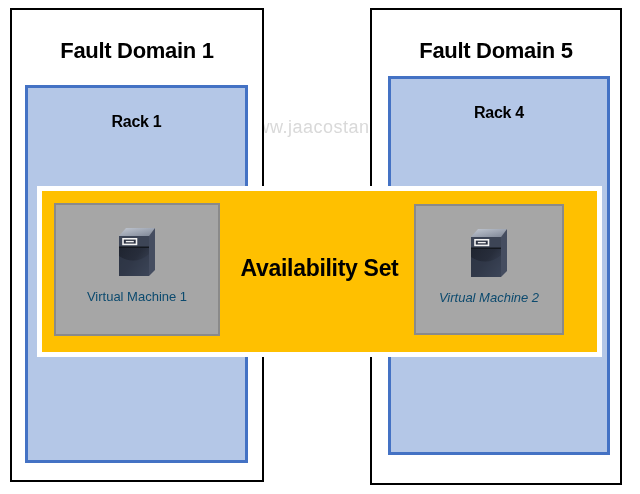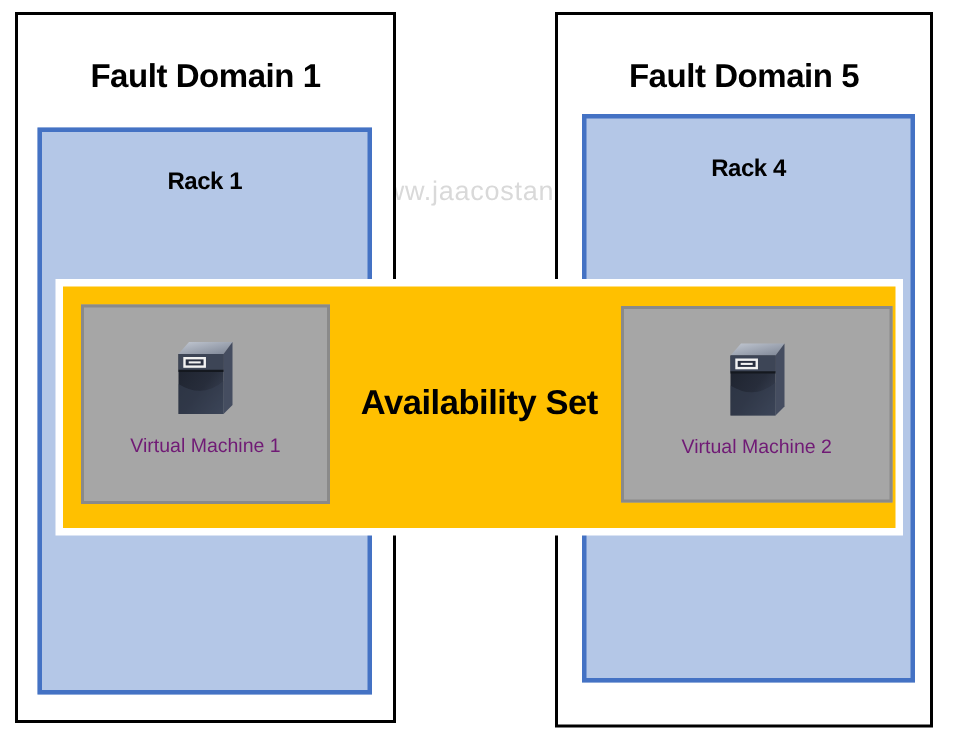--- a/index.html
+++ b/index.html
@@ -80,21 +80,21 @@
     background: #a6a6a6;
     border: 2px solid #8a8a8a;
     display: flex;
     flex-direction: column;
     align-items: center;
   }
   .vm .server-icon { margin-top: 21px; }
   .vm-label {
     margin-top: 11px;
     font-size: 13px;
-    color: #701a75;
+    color: #0c4a6e;
     white-space: nowrap;
   }
   .defs-holder { position: absolute; width: 0; height: 0; }
 </style>
 </head>
 <body>
 
 <div class="canvas">
 
   <div class="watermark">www.jaacostan.com</div>
@@ -141,21 +141,21 @@
       <rect x="2" y="10" width="30" height="40" fill="url(#srv-body)"></rect>
       <rect x="2" y="10" width="30" height="11" fill="#3d4556"></rect>
       <rect x="2" y="20.5" width="30" height="1.5" fill="#14181f"></rect>
       <rect x="6" y="12.8" width="13.5" height="5.6" fill="#2a3040" stroke="#f2f2f2" stroke-width="1.6"></rect>
       <rect x="8.8" y="14.9" width="8" height="1.4" fill="#f2f2f2"></rect>
       <path d="M2,30 Q18,40 32,28 L32,50 L2,50 Z" fill="#394153" opacity="0.55"></path>
     </svg>
     <div class="vm-label">Virtual Machine 1</div>
   </div>
 
-  <div class="vm" style="left:414px; top:204px; width:181px; height:131px;">
+  <div class="vm" style="left:414px; top:204px; width:150px; height:131px;font-style:italic;">
     <svg class="server-icon" width="40" height="52" viewBox="0 0 40 52">
       <polygon points="2,10 9,2 38,2 32,10" fill="url(#srv-top)"></polygon>
       <polygon points="32,10 38,2 38,44 32,50" fill="#454d60"></polygon>
       <rect x="2" y="10" width="30" height="40" fill="url(#srv-body)"></rect>
       <rect x="2" y="10" width="30" height="11" fill="#3d4556"></rect>
       <rect x="2" y="20.5" width="30" height="1.5" fill="#14181f"></rect>
       <rect x="6" y="12.8" width="13.5" height="5.6" fill="#2a3040" stroke="#f2f2f2" stroke-width="1.6"></rect>
       <rect x="8.8" y="14.9" width="8" height="1.4" fill="#f2f2f2"></rect>
       <path d="M2,30 Q18,40 32,28 L32,50 L2,50 Z" fill="#394153" opacity="0.55"></path>
     </svg>

